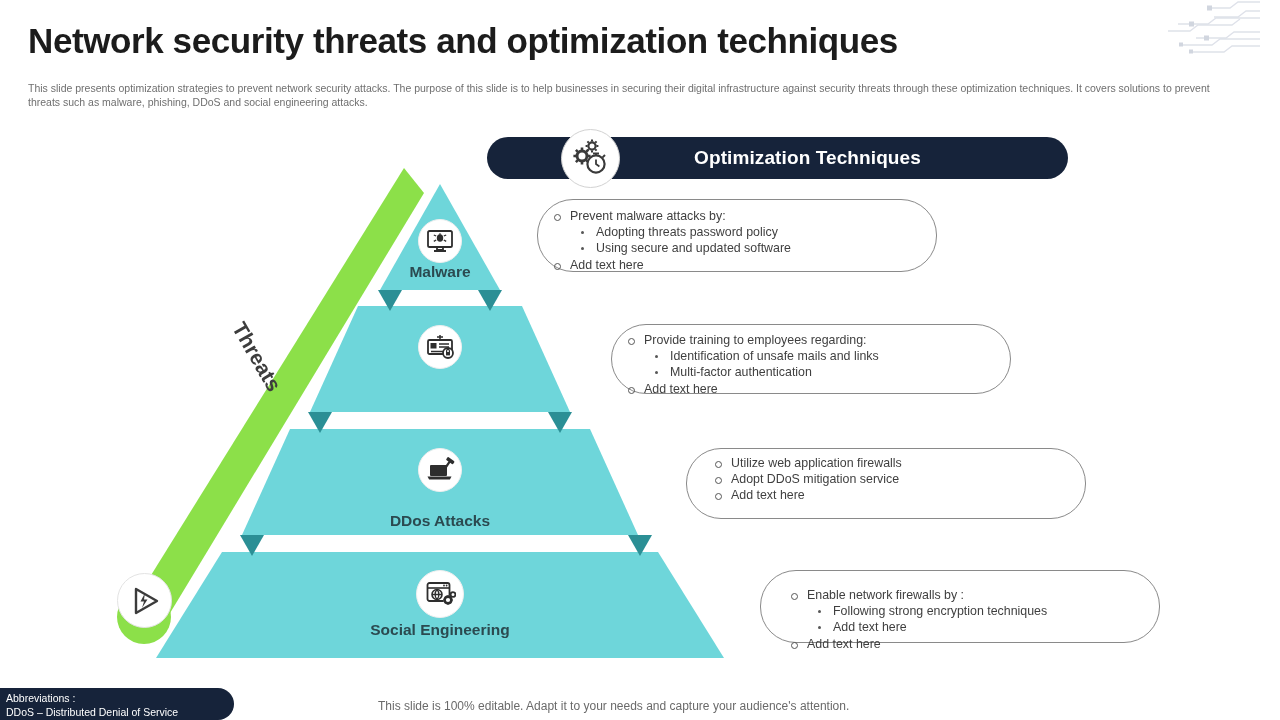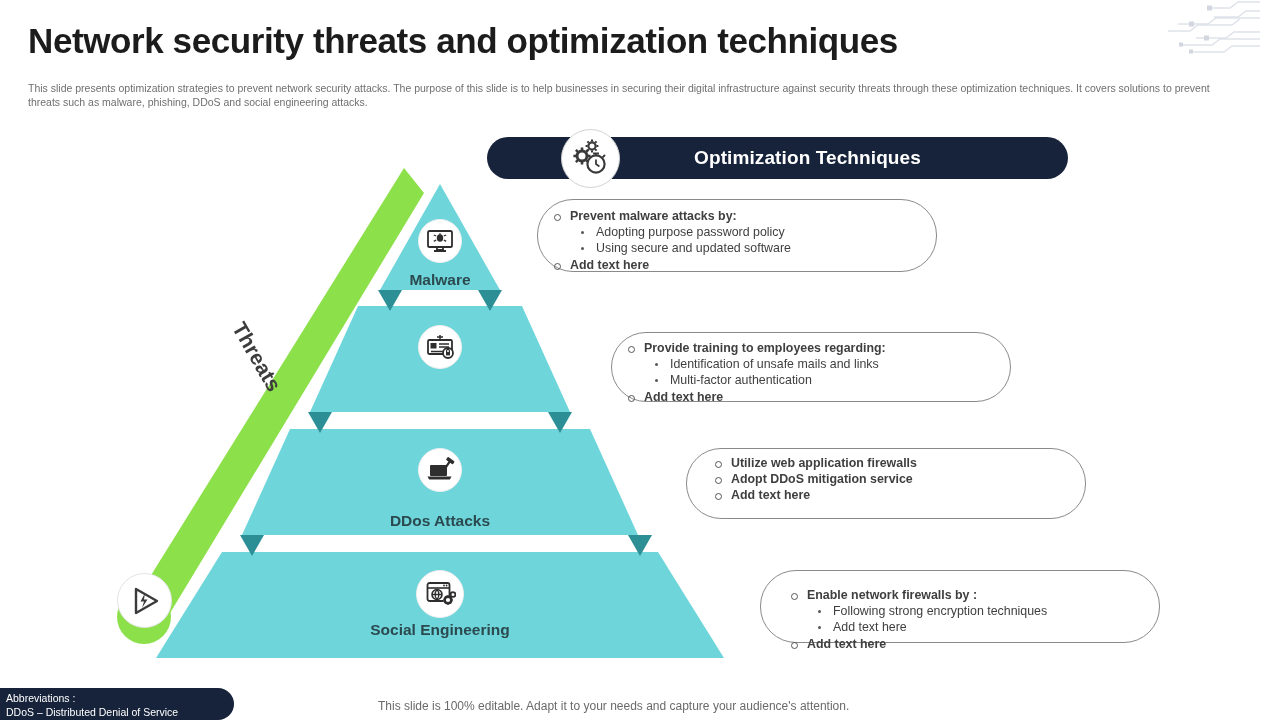--- a/index.html
+++ b/index.html
@@ -124,21 +124,20 @@
     background: #ffffff;
     color: #3f3f3f;
     font-size: 12.4px;
   }
   .callout ul { list-style: none; margin: 0; padding: 0; }
   .callout li.lvl1 {
     position: relative;
     padding-left: 22px;
     line-height: 16.2px;
     white-space: nowrap;
-    font-weight: bold;
   }
   .callout li.lvl1::before {
     content: "";
     position: absolute;
     left: 6px; top: 6px;
     width: 5px; height: 5px;
     border: 1px solid #575757;
     border-radius: 50%;
   }
   .callout li.lvl2 {
@@ -240,21 +239,21 @@
   </div>
 
   <div class="tier-icon" style="left:418px; top:219px;">
     <svg width="30" height="30" viewBox="0 0 30 30">
       <rect x="3" y="5" width="24" height="16" rx="1.6" fill="none" stroke="#2e2e2e" stroke-width="1.8"></rect>
       <path d="M12 21 h6 v3 h-6 z M9 25 h12" stroke="#2e2e2e" stroke-width="1.8" fill="none"></path>
       <ellipse cx="15" cy="12" rx="3.2" ry="3.8" fill="#2e2e2e"></ellipse>
       <path d="M15 7.2 v1.5 M11.2 10 l-2.4 -1 M18.8 10 l2.4 -1 M11.2 14 l-2.4 1.4 M18.8 14 l2.4 1.4" stroke="#2e2e2e" stroke-width="1.3"></path>
     </svg>
   </div>
-  <div class="tier-label" style="left:290px; top:271px;">Malware</div>
+  <div class="tier-label" style="left:290px; top:263px;">Malware</div>
 
   <div class="tier-icon" style="left:418px; top:325px;">
     <svg width="30" height="30" viewBox="0 0 30 30">
       <path d="M15 3 v4 M12 5 h6" stroke="#2e2e2e" stroke-width="1.5"></path>
       <rect x="3" y="8" width="24" height="14" rx="1.4" fill="none" stroke="#2e2e2e" stroke-width="1.8"></rect>
       <rect x="5.5" y="11" width="6" height="5.5" fill="#2e2e2e"></rect>
       <path d="M14 12 h10 M14 15 h10 M6 19.5 h12" stroke="#2e2e2e" stroke-width="1.4"></path>
       <circle cx="23" cy="21" r="5" fill="#ffffff" stroke="#2e2e2e" stroke-width="1.8"></circle>
       <rect x="21" y="20" width="4" height="3.4" fill="#2e2e2e"></rect>
       <path d="M21.6 20 v-1.2 a1.4 1.4 0 0 1 2.8 0 v1.2" fill="none" stroke="#2e2e2e" stroke-width="1.2"></path>
@@ -314,27 +313,27 @@
         <path d="M-3 -10.6 h6 M0 -10.6 v2" stroke="#3a3a3a" stroke-width="2"></path>
         <path d="M0 -4.6 V0 l3.4 2.4" stroke="#3a3a3a" stroke-width="1.8" fill="none"></path>
         <path d="M6.6 -6.6 l2.4 -2.4" stroke="#3a3a3a" stroke-width="2"></path>
       </g>
     </svg>
   </div>
 
   <div class="callout" style="left:537px; top:199px; width:400px; height:73px; border-radius:36px; padding:8px 18px 0 10px;">
     <ul>
       <li class="lvl1">Prevent  malware  attacks by:</li>
-      <li class="lvl2">Adopting purpose password  policy</li>
+      <li class="lvl2">Adopting threats password  policy</li>
       <li class="lvl2">Using secure and updated software</li>
       <li class="lvl1">Add text here</li>
     </ul>
   </div>
 
-  <div class="callout" style="left:611px; top:332px; width:400px; height:70px; border-radius:35px; padding:7px 18px 12px 10px;">
+  <div class="callout" style="left:611px; top:324px; width:400px; height:70px; border-radius:35px; padding:7px 18px 12px 10px;">
     <ul>
       <li class="lvl1">Provide  training to employees  regarding:</li>
       <li class="lvl2">Identification  of unsafe mails and links</li>
       <li class="lvl2">Multi-factor  authentication</li>
       <li class="lvl1">Add text here</li>
     </ul>
   </div>
 
   <div class="callout" style="left:686px; top:448px; width:400px; height:71px; border-radius:35px; padding:6px 18px 0 22px;">
     <ul>

